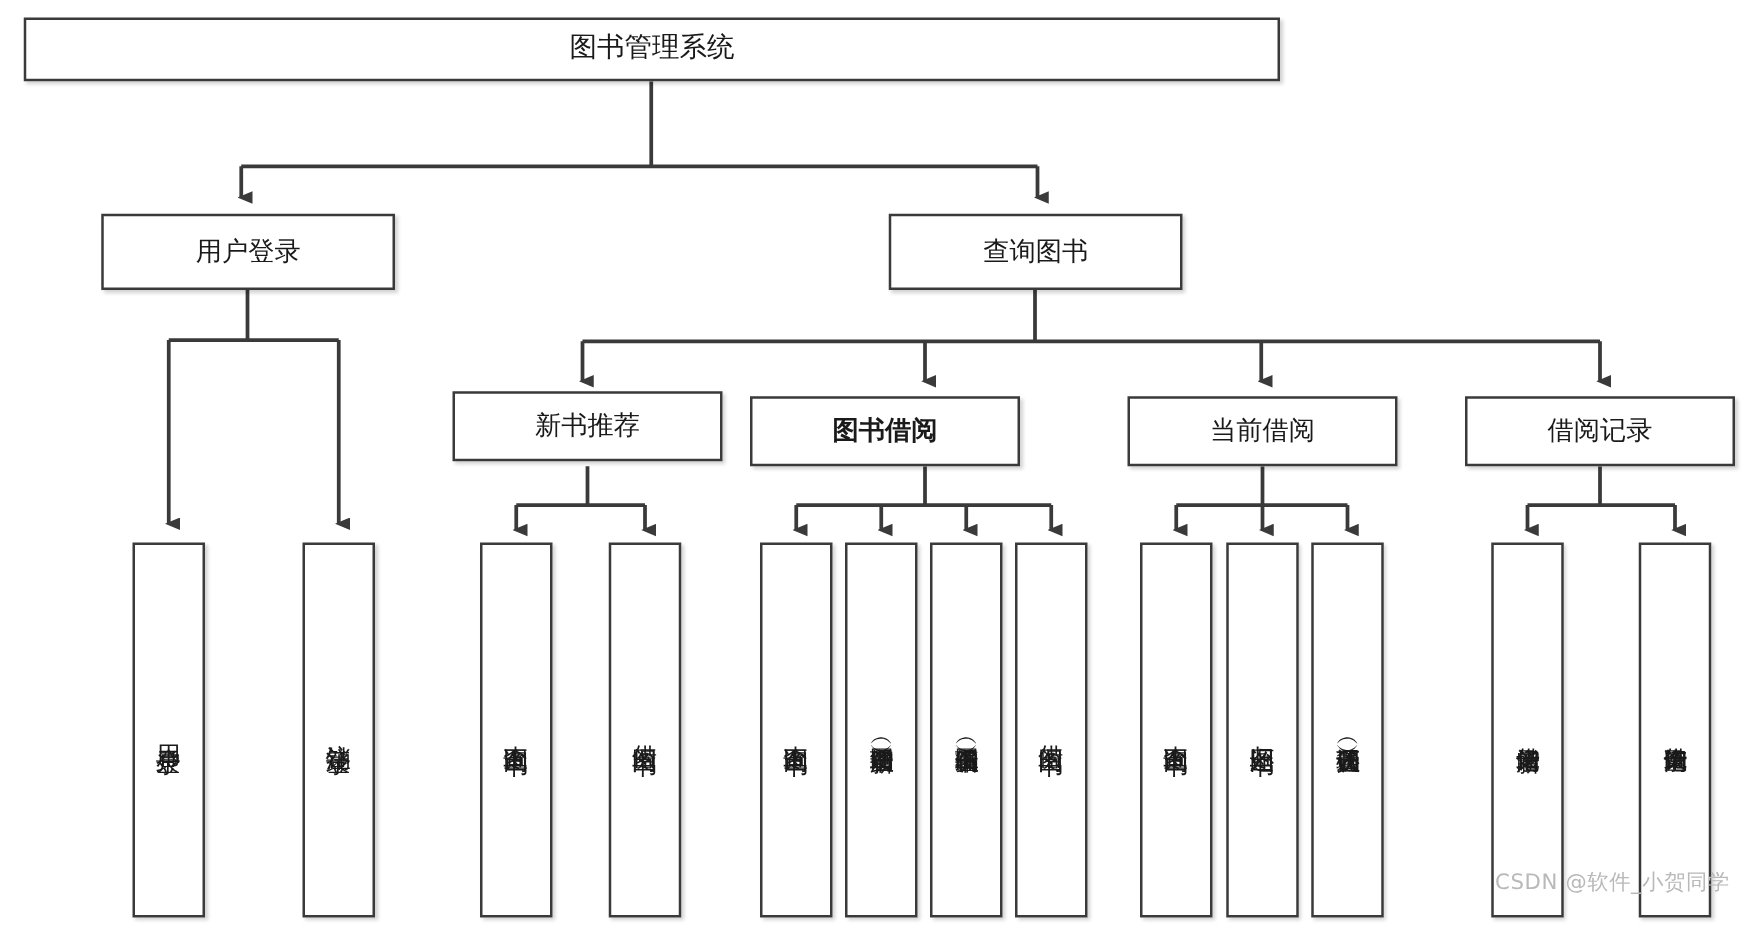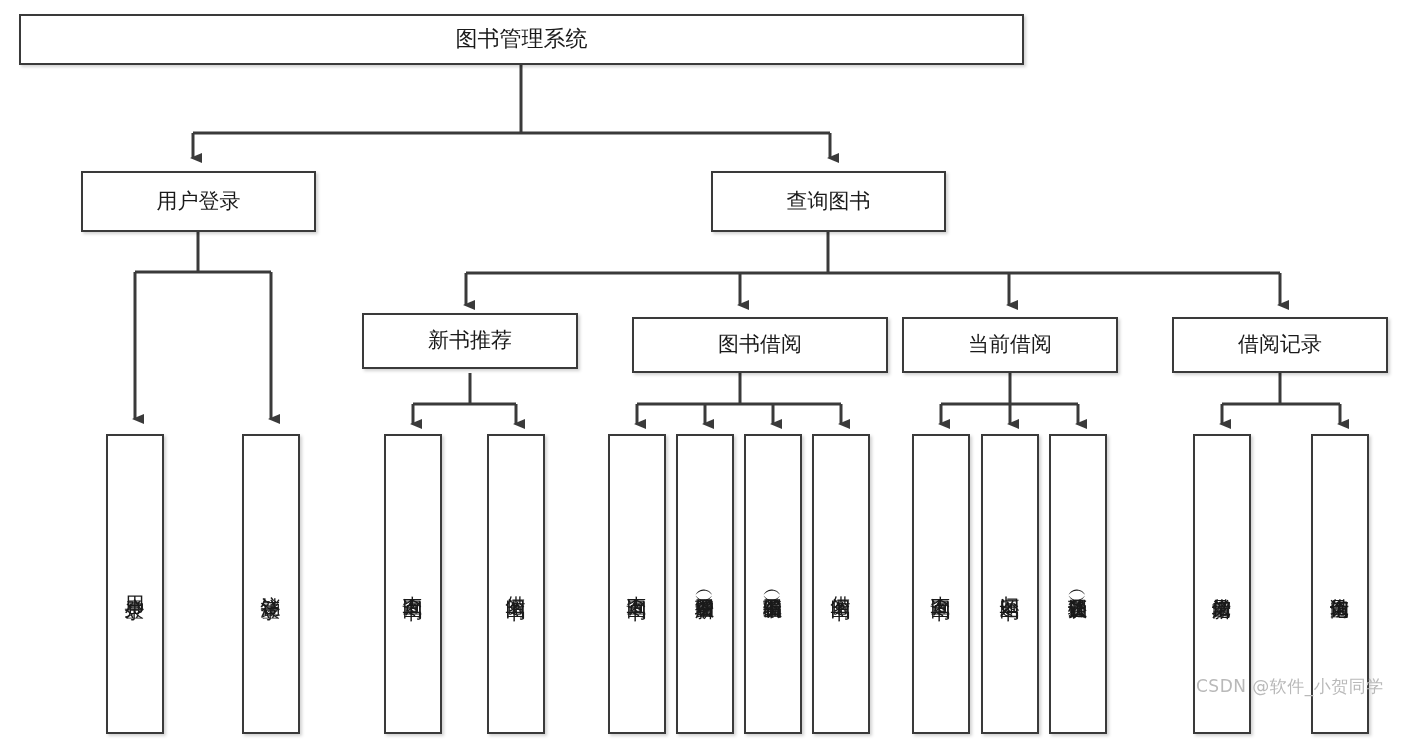--- a/index.html
+++ b/index.html
@@ -70,21 +70,21 @@
     position: absolute;
     left: 0;
     top: 0;
     width: 1405px;
     height: 747px;
     pointer-events: none;
   }
   .watermark {
     position: absolute;
     left: 1196px;
-    top: 675px;
+    top: 694px;
     font-size: 17px;
     color: #b9b9b9;
     white-space: nowrap;
     letter-spacing: 0.5px;
   }
 </style>
 </head>
 <body>
 
 <div id="diagram-root">
@@ -148,21 +148,21 @@
   </div>
 
   <div class="node-box" style="left:711px; top:171px; width:235px; height:61px;">
     <span class="node-label-h">查询图书</span>
   </div>
 
   <div class="node-box" style="left:362px; top:313px; width:216px; height:56px;">
     <span class="node-label-h">新书推荐</span>
   </div>
 
-  <div class="node-box" style="left:632px; top:317px; width:256px; height:56px;">
+  <div class="node-box" style="left:600px; top:317px; width:216px; height:56px;font-weight:bold;">
     <span class="node-label-h">图书借阅</span>
   </div>
 
   <div class="node-box" style="left:1172px; top:317px; width:216px; height:56px;">
     <span class="node-label-h">借阅记录</span>
   </div>
 
   <div class="node-box" style="left:902px; top:317px; width:216px; height:56px;">
     <span class="node-label-h">当前借阅</span>
   </div>

